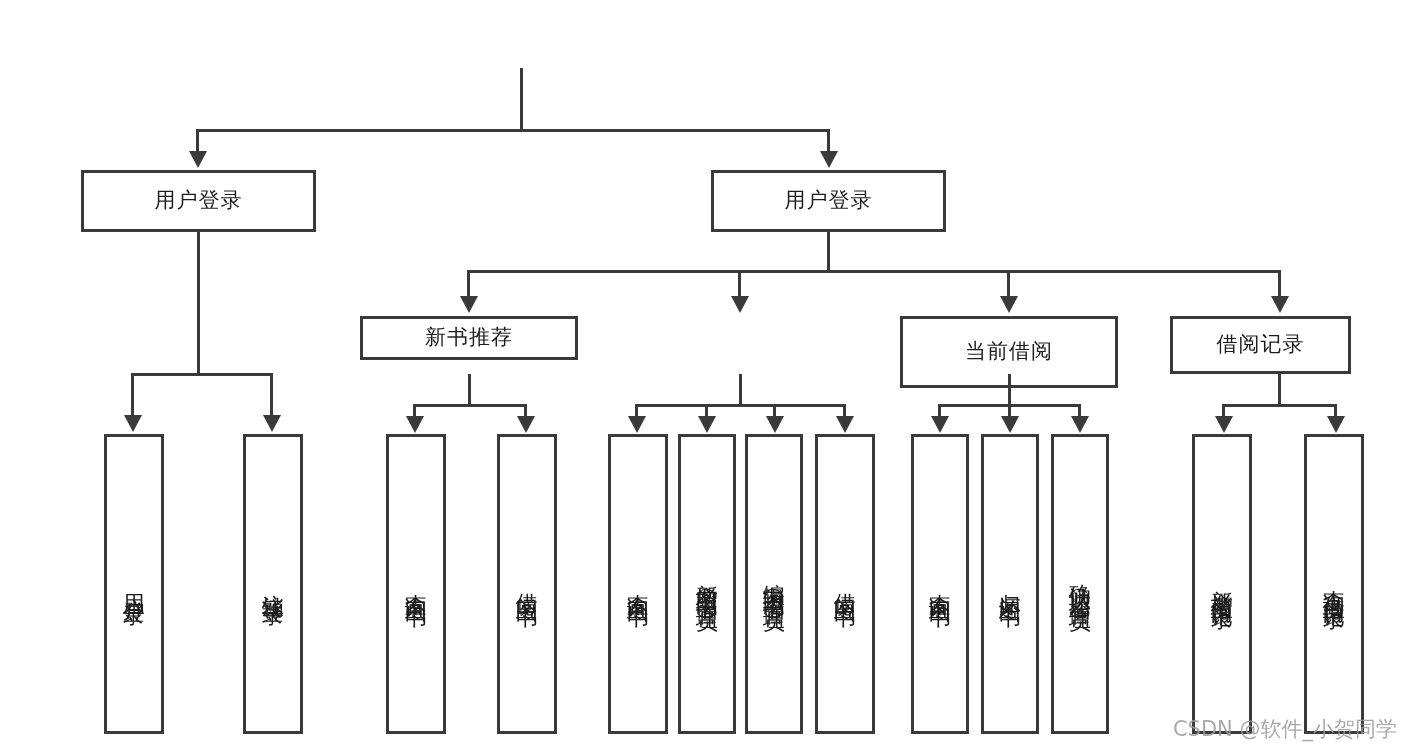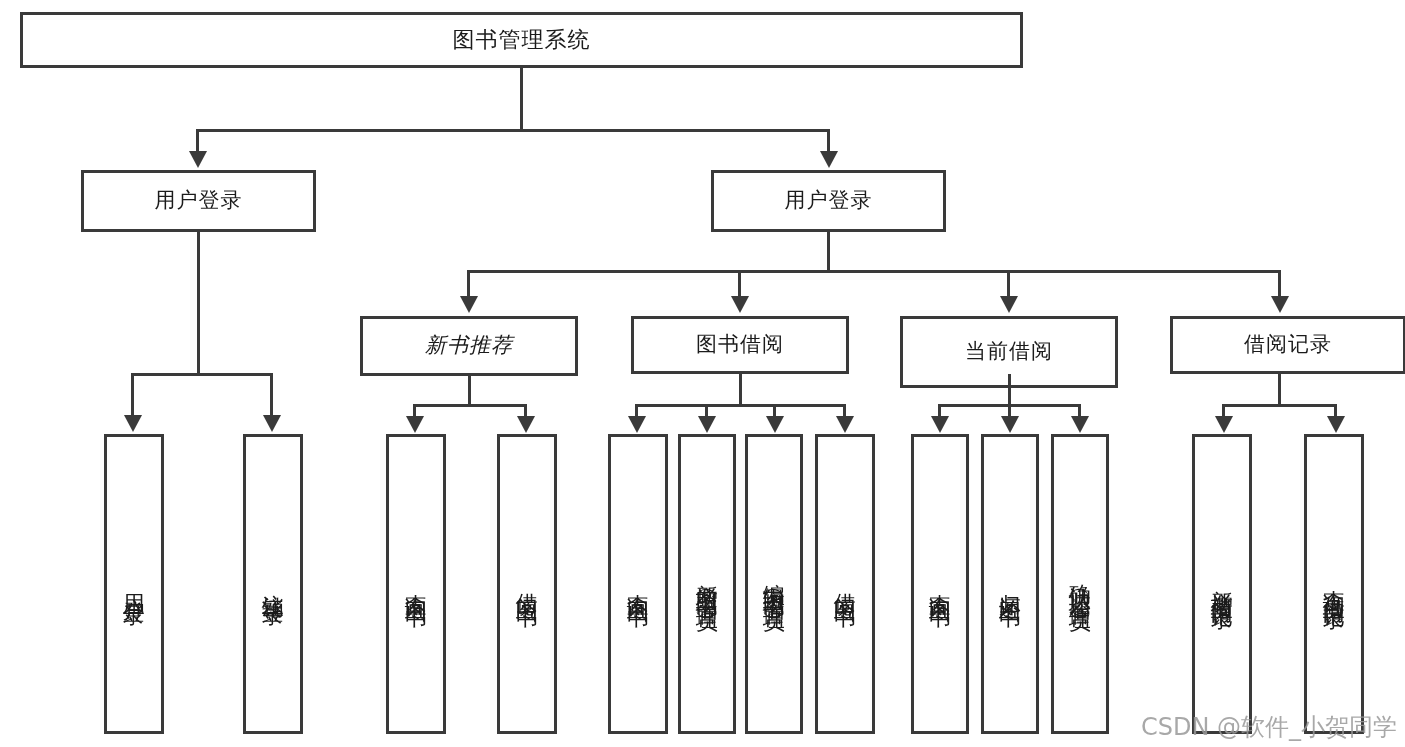--- a/index.html
+++ b/index.html
@@ -69,35 +69,32 @@
     height: 0;
     border-left: 9px solid transparent;
     border-right: 9px solid transparent;
     border-top: 17px solid #3a3a3a;
   }
   
   #watermark {
     position: absolute;
     right: 8px;
     bottom: 4px;
-    font-size: 24px;
+    font-size: 21px;
     color: #9a9a9a;
     opacity: .85;
     white-space: nowrap;
     pointer-events: none;
   }
 </style>
 </head>
 <body>
 
 <div id="canvas">
 
-  <div class="node horiz root" style="left:20px; top:12px; width:1003px; height:56px;">
-    <span>图书管理系统</span>
-  </div>
 
   <div class="vline" style="left:520px; top:68px; height:63px;"></div>
   <div class="hline" style="left:196px; top:129px; width:634px;"></div>
   <div class="vline" style="left:196px; top:129px; height:22px;"></div>
   <div class="arrow" style="left:189px; top:151px;"></div>
   <div class="vline" style="left:827px; top:129px; height:22px;"></div>
   <div class="arrow" style="left:820px; top:151px;"></div>
 
   <div class="node horiz" style="left:81px; top:170px; width:235px; height:62px;">
     <span>用户登录</span>
@@ -118,30 +115,27 @@
   <div class="hline" style="left:467px; top:270px; width:814px;"></div>
   <div class="vline" style="left:467px; top:270px; height:26px;"></div>
   <div class="arrow" style="left:460px; top:296px;"></div>
   <div class="vline" style="left:738px; top:270px; height:26px;"></div>
   <div class="arrow" style="left:731px; top:296px;"></div>
   <div class="vline" style="left:1007px; top:270px; height:26px;"></div>
   <div class="arrow" style="left:1000px; top:296px;"></div>
   <div class="vline" style="left:1278px; top:270px; height:26px;"></div>
   <div class="arrow" style="left:1271px; top:296px;"></div>
 
-  <div class="node horiz" style="left:360px; top:316px; width:218px; height:60px;font-style:italic;">
+  <div class="node horiz" style="left:360px; top:316px; width:218px; height:44px;">
     <span>新书推荐</span>
-  </div>
-  <div class="node horiz" style="left:631px; top:316px; width:218px; height:58px;">
-    <span>图书借阅</span>
   </div>
   <div class="node horiz" style="left:900px; top:316px; width:218px; height:72px;">
     <span>当前借阅</span>
   </div>
-  <div class="node horiz" style="left:1170px; top:316px; width:236px; height:58px;">
+  <div class="node horiz" style="left:1170px; top:316px; width:181px; height:58px;">
     <span>借阅记录</span>
   </div>
 
   <div class="vline" style="left:468px; top:374px; height:32px;"></div>
   <div class="hline" style="left:413px; top:404px; width:114px;"></div>
   <div class="vline" style="left:413px; top:404px; height:14px;"></div>
   <div class="arrow" style="left:406px; top:416px;"></div>
   <div class="vline" style="left:524px; top:404px; height:14px;"></div>
   <div class="arrow" style="left:517px; top:416px;"></div>
 

